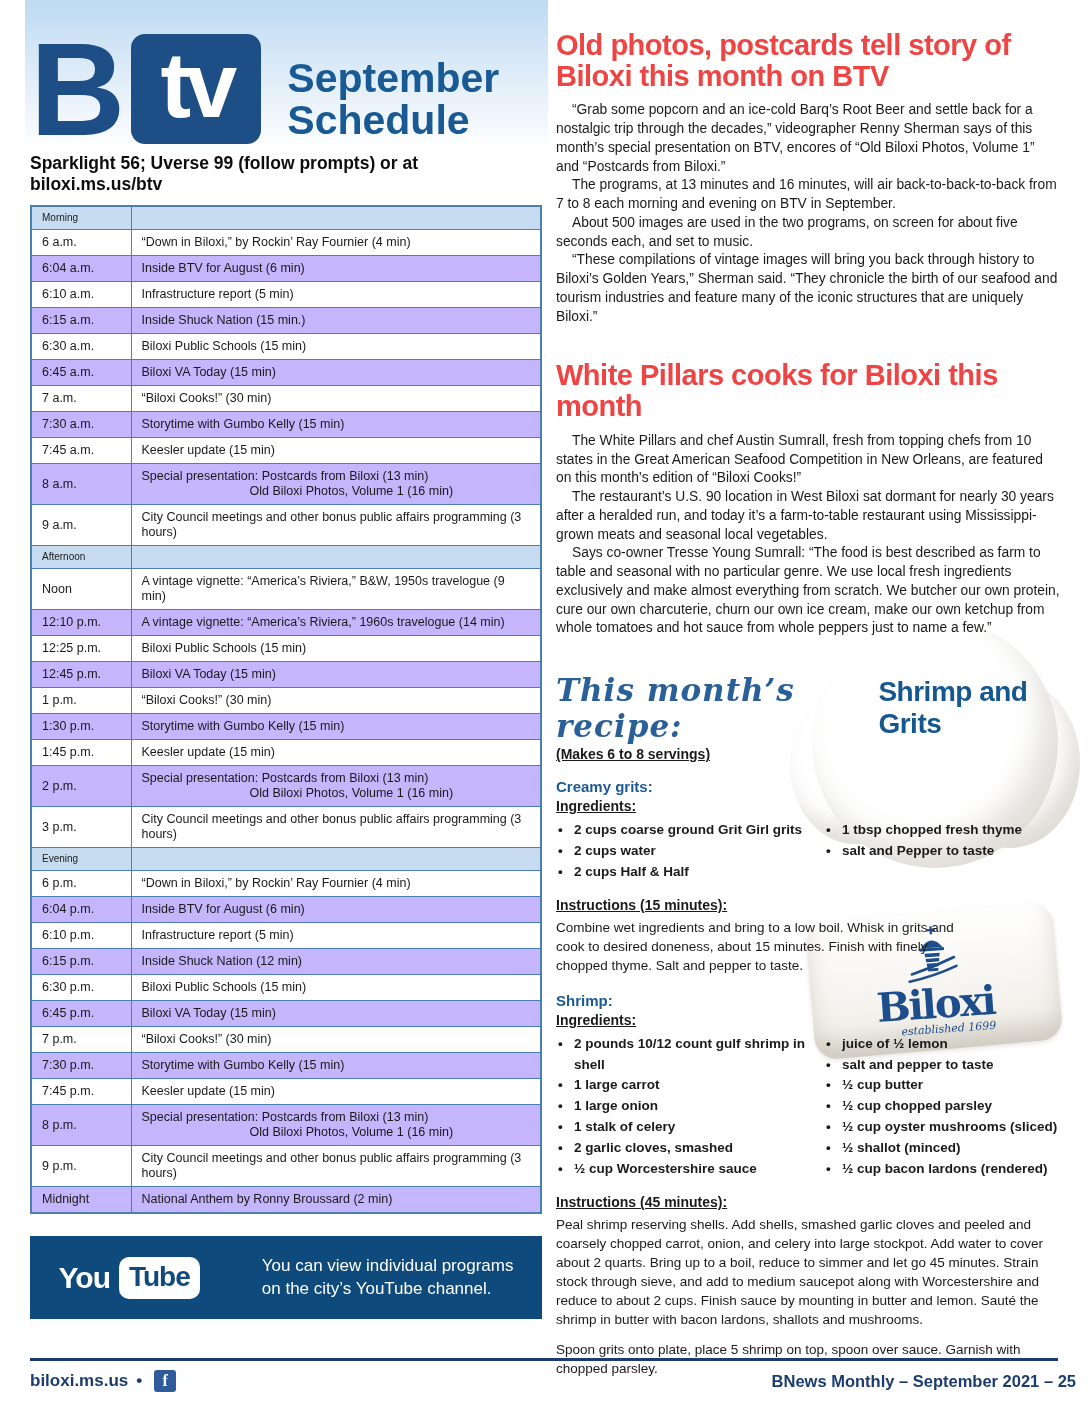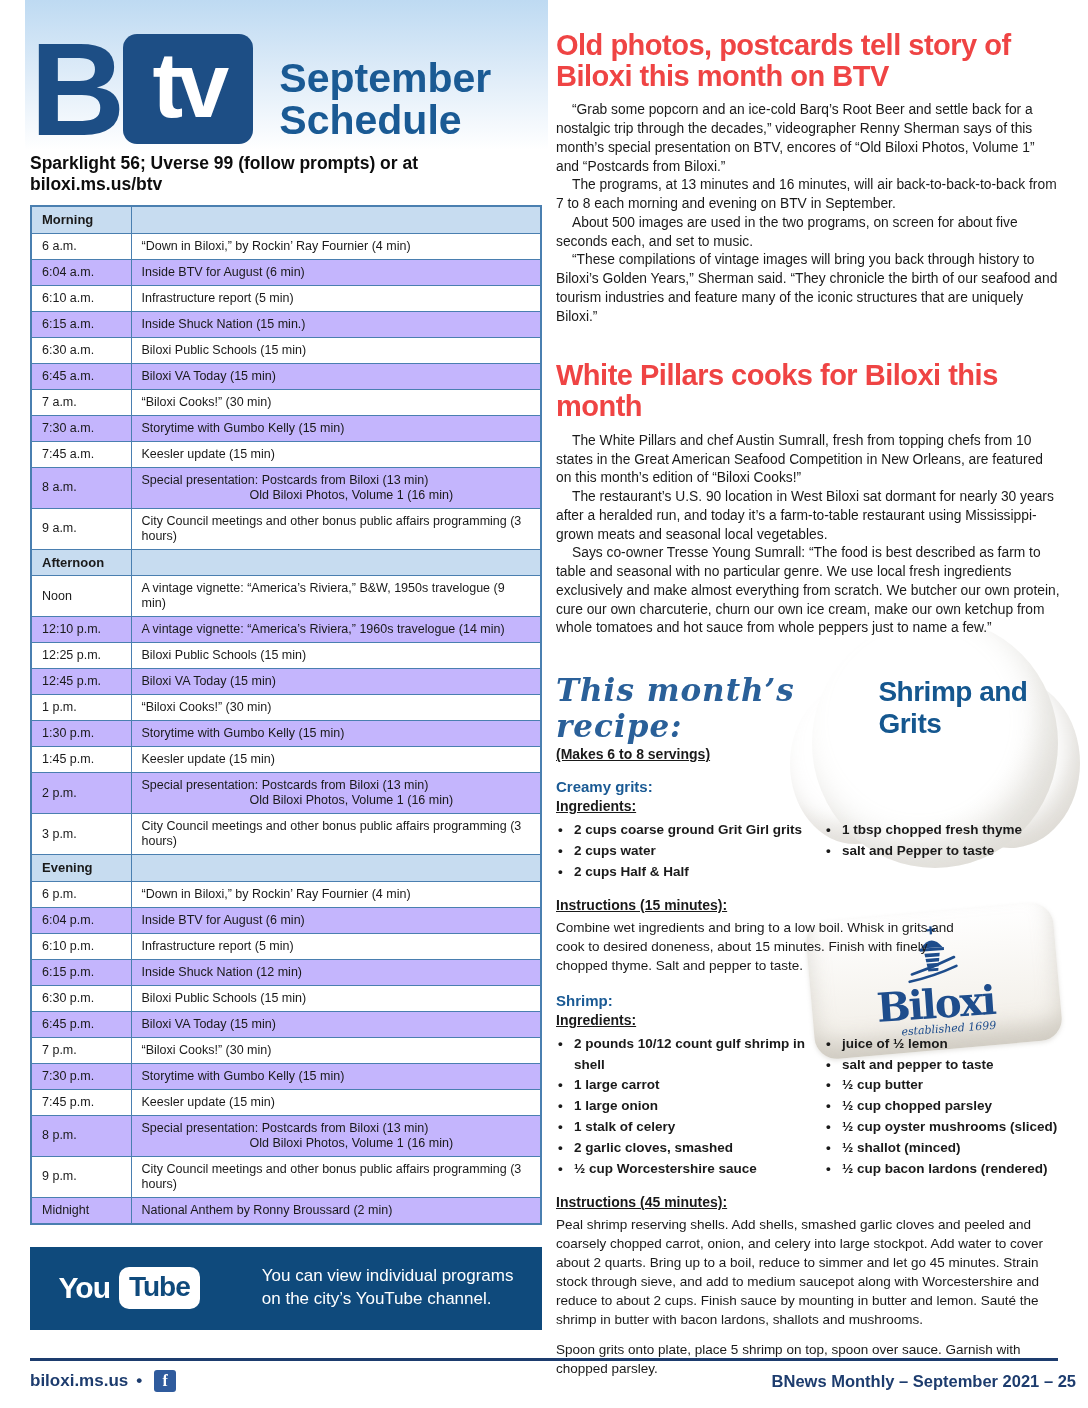--- a/index.html
+++ b/index.html
@@ -6,29 +6,29 @@
   html,body { background:#fff; }
   body { font-family:"Liberation Sans", sans-serif; color:#1a1a1a; }
   .page { position:relative; width:1088px; height:1408px; background:#fff; overflow:hidden; }
 
   
   .header-gradient { position:absolute; left:25px; top:0; width:523px; height:150px;
     background:linear-gradient(180deg,#bedaf2 0%, #e2eef9 55%, #ffffff 100%); z-index:0; }
   .left-col { position:absolute; left:30px; top:0; width:512px; z-index:1; }
   .logo-row { display:flex; align-items:flex-end; padding-top:34px; }
   .logo-b { font-size:132px; font-weight:bold; color:#1d4e85; line-height:.82; letter-spacing:-6px; }
-  .logo-tv-box { width:130px; height:110px; background:#1d4e85; border-radius:14px; margin-left:4px;
+  .logo-tv-box { width:130px; height:110px; background:#1d4e85; border-radius:14px; margin-left:12px;
     display:flex; align-items:center; justify-content:center; color:#fff; font-size:92px; font-weight:bold; letter-spacing:-5px; padding-bottom:8px; }
   .sched-title { margin-left:26px; color:#1a5a94; font-weight:bold; font-size:41px; line-height:1.02; padding-bottom:2px; }
   .subtitle { margin-top:9px; font-size:17.5px; font-weight:bold; color:#0d0d0d; }
 
   table.schedule { margin-top:10px; border-collapse:collapse; width:512px; border:2px solid #4a7fb0; }
   table.schedule td { border:1px solid #4a7fb0; font-size:12.5px; line-height:1.2; padding:5px 10px; vertical-align:middle; background:#fff; }
   table.schedule td.time { width:100px; }
-  tr.section-row td { background:#c7dcf0; font-weight:bold; font-size:13px; }
+  tr.section-row td { background:#c7dcf0; font-weight:normal; font-size:10px; }
   tr.alt td { background:#c4b5fd; }
   .program .line2 { margin-left:108px; }
 
   .youtube-banner { margin-top:22px; width:512px; height:83px; background:#0f4a7c; display:flex; align-items:center; justify-content:center;gap:36px; }
   .yt-logo { display:flex; align-items:center; }
   .yt-you { color:#fff; font-weight:bold; font-size:30px; letter-spacing:-1px; }
   .yt-tube { margin-left:9px; background:#fff; color:#0f4a7c; font-weight:bold; font-size:28px; letter-spacing:-1px;
     border-radius:10px; padding:4px 10px 6px 10px; }
   .yt-text { color:#fff; font-size:17px; line-height:1.35; margin-left:26px; }
 

